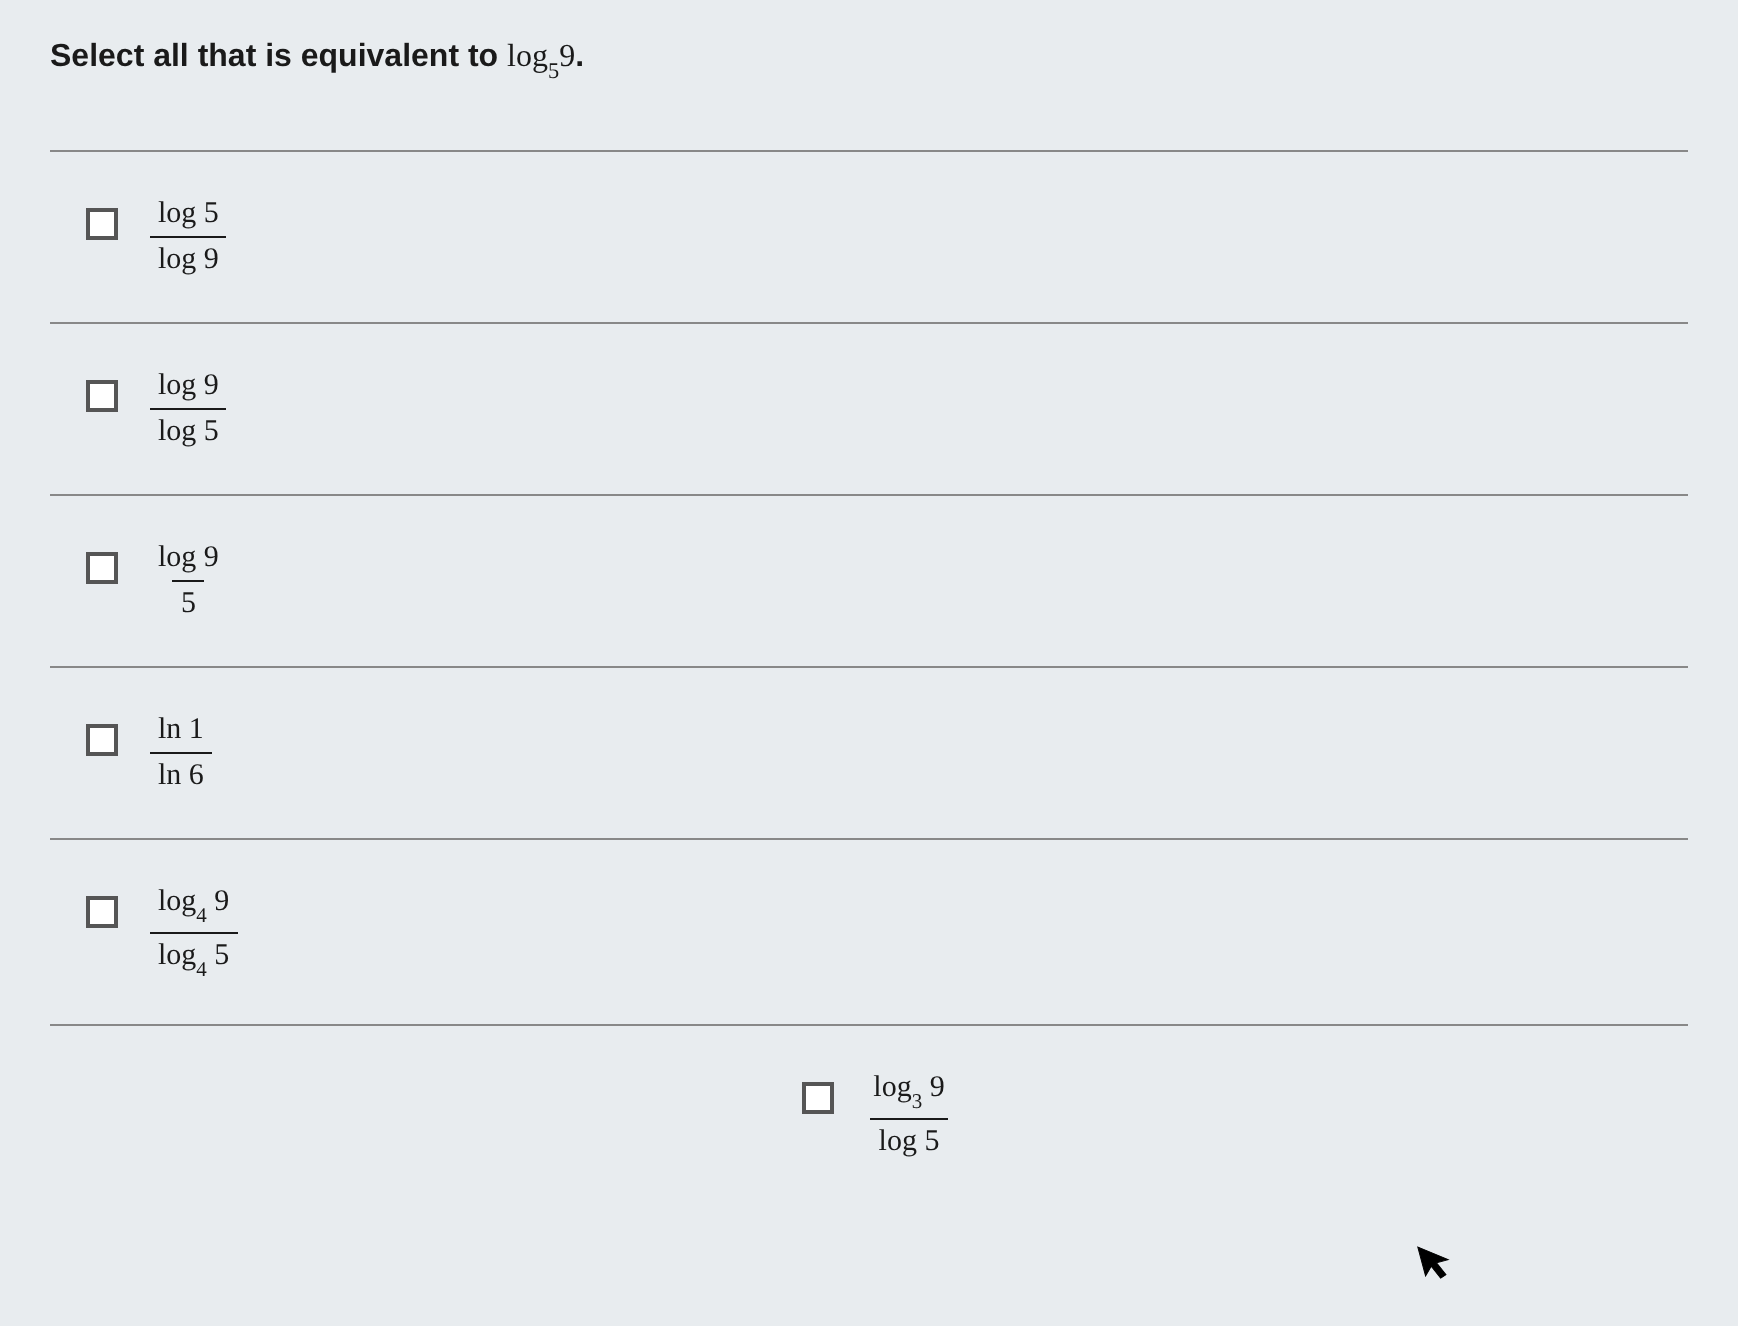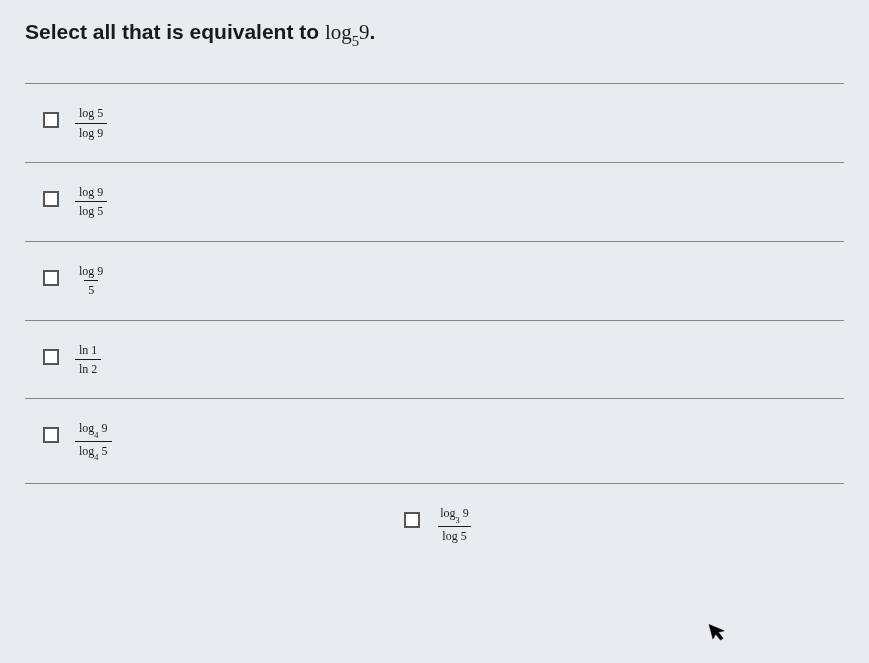--- a/index.html
+++ b/index.html
@@ -10,21 +10,21 @@
     body {
       font-family: -apple-system, BlinkMacSystemFont, 'Segoe UI', Arial, sans-serif;
       background: #e8ecef;
       width: 869px;
       height: 663px;
       padding: 20px 25px;
       color: #2a2a2a;
       position: relative;
     }
     .question-text {
-      font-size: 21px;
+      font-size: 16px;
       font-weight: 600;
       color: #1a1a1a;
       margin-bottom: 35px;
     }
     .question-text .log-expr {
       font-family: Georgia, 'Times New Roman', serif;
       font-weight: normal;
     }
     .question-text .sub {
       font-size: 0.7em;
@@ -54,21 +54,21 @@
       flex-shrink: 0;
       align-self: flex-start;
       margin-top: 6px;
       cursor: pointer;
     }
     .fraction {
       display: inline-flex;
       flex-direction: column;
       align-items: center;
       font-family: Georgia, 'Times New Roman', serif;
-      font-size: 12px;
+      font-size: 15px;
       line-height: 1.2;
       color: #1a1a1a;
     }
     .fraction .num {
       padding: 0 4px 2px 4px;
     }
     .fraction .den {
       border-top: 1.5px solid #1a1a1a;
       padding: 2px 4px 0 4px;
     }
@@ -117,21 +117,21 @@
     <div class="fraction">
       <div class="num">log 9</div>
       <div class="den">5</div>
     </div>
   </div>
 
   <div class="option-row">
     <div class="checkbox"></div>
     <div class="fraction">
       <div class="num">ln 1</div>
-      <div class="den">ln 2</div>
+      <div class="den">ln 6</div>
     </div>
   </div>
 
   <div class="option-row">
     <div class="checkbox"></div>
     <div class="fraction">
       <div class="num"><span>log</span><span class="subscript">4</span> <span>9</span></div>
       <div class="den"><span>log</span><span class="subscript">4</span> <span>5</span></div>
     </div>
   </div>

